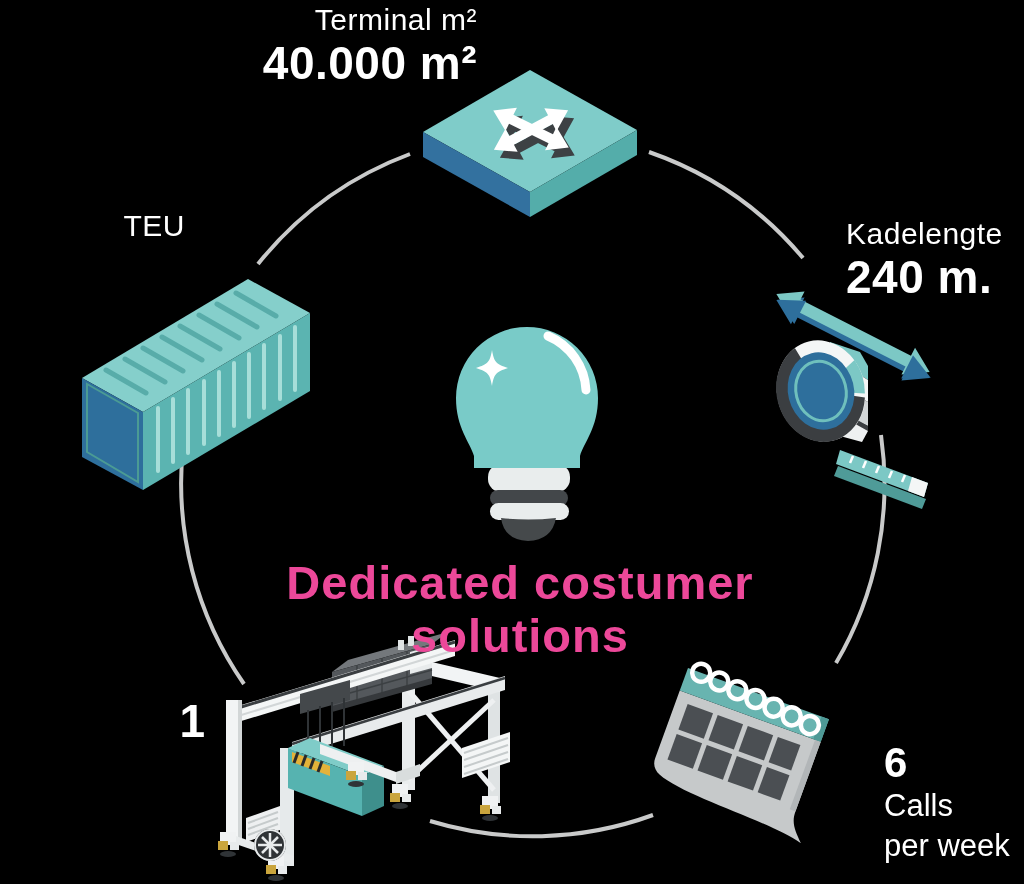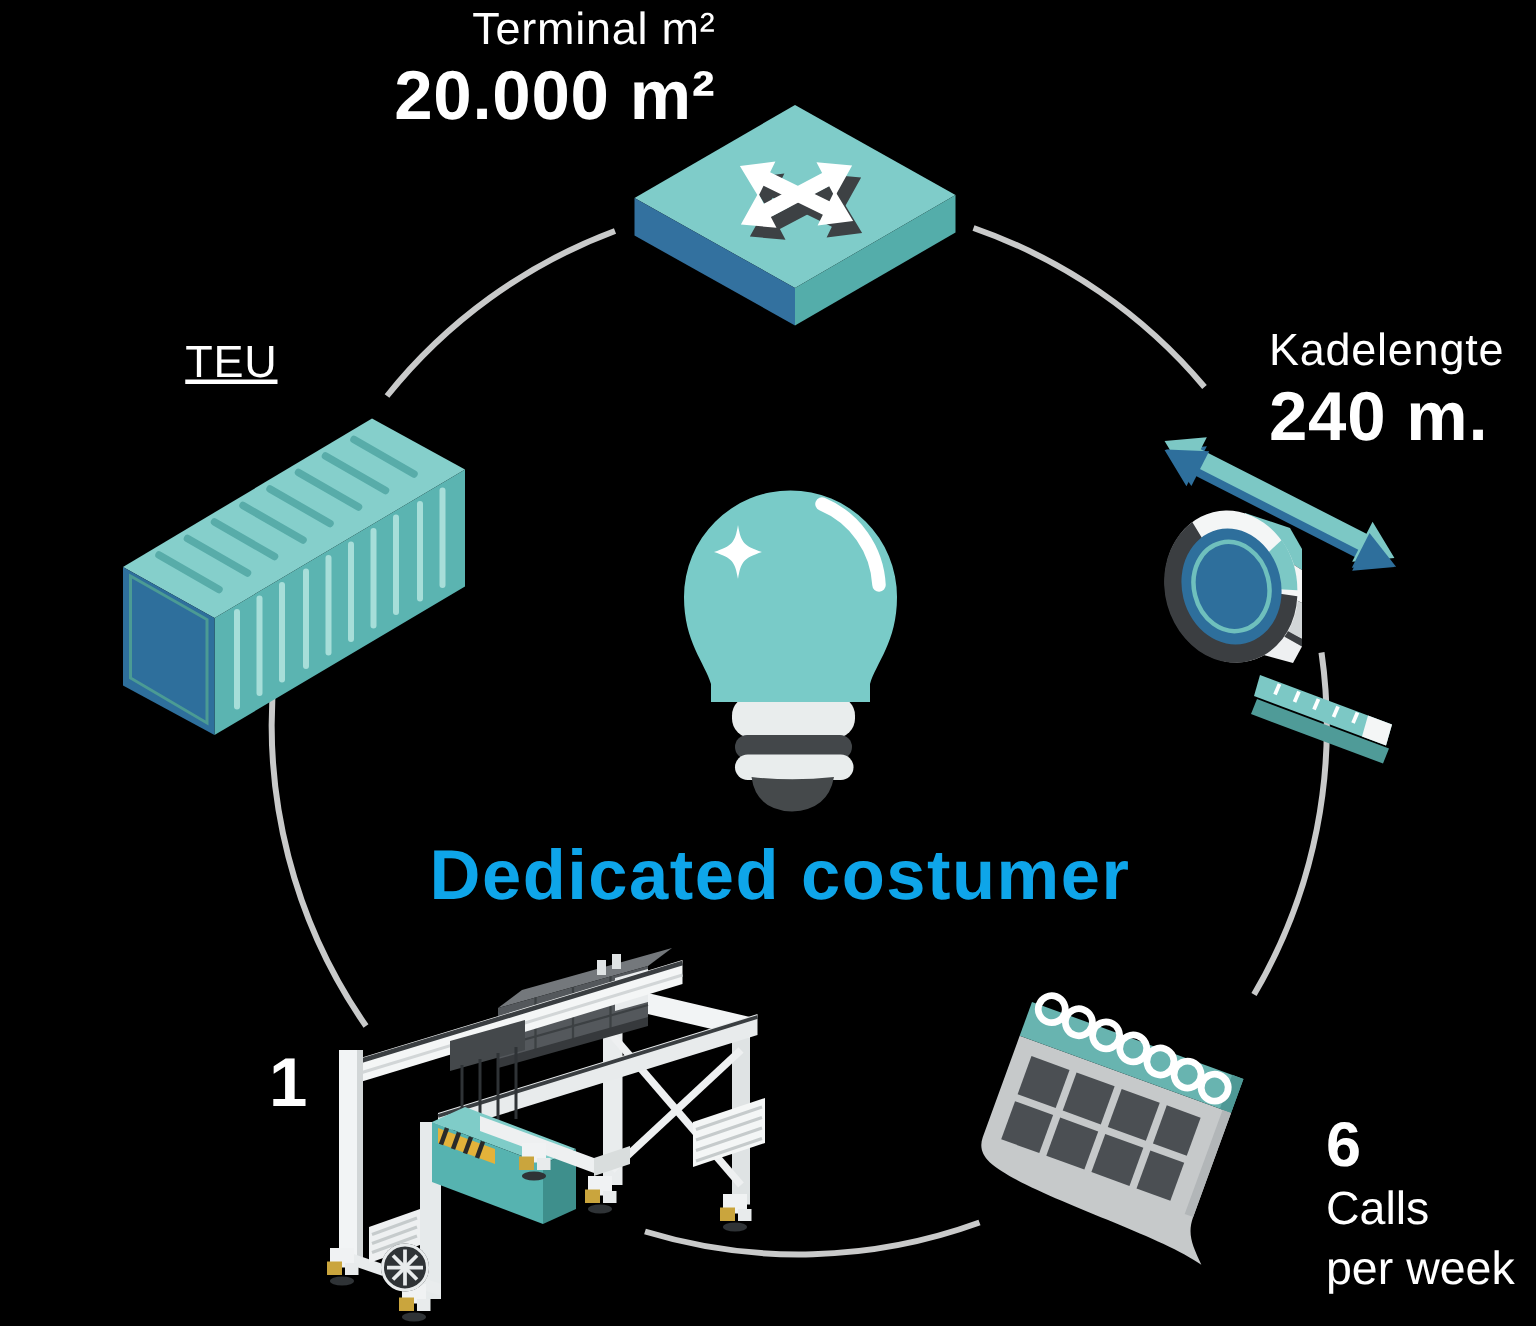--- a/index.html
+++ b/index.html
@@ -5,21 +5,21 @@
   html,body{margin:0;padding:0;background:#000;}
   .stage{position:relative;width:1024px;height:884px;background:#000;overflow:hidden;
          font-family:"Liberation Sans",sans-serif;}
   .stage svg{position:absolute;left:0;top:0;}
   .txt{position:absolute;color:#fff;}
   .label{font-size:30px;font-weight:400;letter-spacing:.5px;line-height:36px;}
   .value{font-size:46px;font-weight:700;letter-spacing:.5px;line-height:50px;}
   .t-right{text-align:right;}
   .nowrap{white-space:nowrap;}
   .heading{position:absolute;left:200px;top:556px;width:640px;text-align:center;
-           color:#0ea5e9;font-size:47px;font-weight:700;line-height:53px;letter-spacing:1px;}
+           color:#ec4899;font-size:47px;font-weight:700;line-height:53px;letter-spacing:1px;}
   .small-label{font-size:31px;line-height:40px;font-weight:400;}
   .big1{font-size:46px;font-weight:700;line-height:50px;}
   .big6{font-size:42px;font-weight:700;line-height:46px;}
 </style>
 </head>
 <body>
 
 <div class="stage">
 
 <svg width="1024" height="884" viewBox="0 0 1024 884">
@@ -254,39 +254,40 @@
       <circle cx="74" cy="6" r="9"></circle>
           <circle cx="94" cy="8" r="9"></circle>
           <circle cx="114" cy="10" r="9"></circle>
       <circle cx="134" cy="12" r="9"></circle>
     </g>
   </g>
 </svg>
 
   <div class="txt t-right" style="left:177px;top:2px;width:300px;">
     <div class="label nowrap">Terminal m²</div>
-    <div class="value nowrap">20.000 m²</div>
-  </div>
-
-  <div class="txt t-right" style="left:0px;top:224px;width:185px;text-decoration:underline;">
+    <div class="value nowrap">40.000 m²</div>
+  </div>
+
+  <div class="txt t-right" style="left:0px;top:208px;width:185px;">
     <div class="label nowrap">TEU</div>
   </div>
 
   <div class="txt" style="left:846px;top:216px;width:200px;">
     <div class="label nowrap">Kadelengte</div>
     <div class="value nowrap">240 m.</div>
   </div>
 
   <div class="txt t-right" style="left:55px;top:696px;width:150px;">
     <div class="big1 nowrap">1</div>
   </div>
 
   <div class="txt" style="left:884px;top:740px;width:160px;">
     <div class="big6 nowrap">6</div>
     <div class="small-label nowrap">Calls</div>
     <div class="small-label nowrap">per week</div>
   </div>
 
   <div class="heading">
     <div>Dedicated costumer</div>
+    <div>solutions</div>
   </div>
 
 </div>
 
 </body></html>

